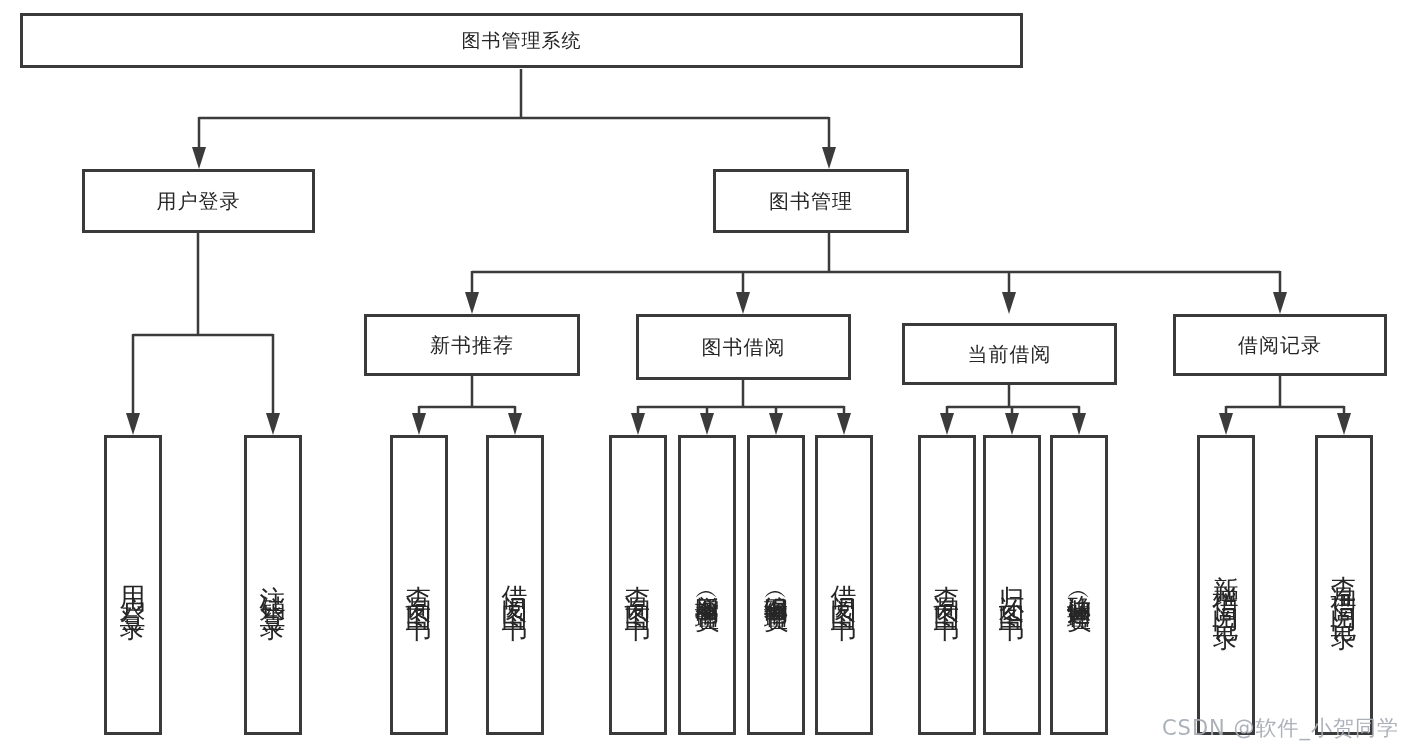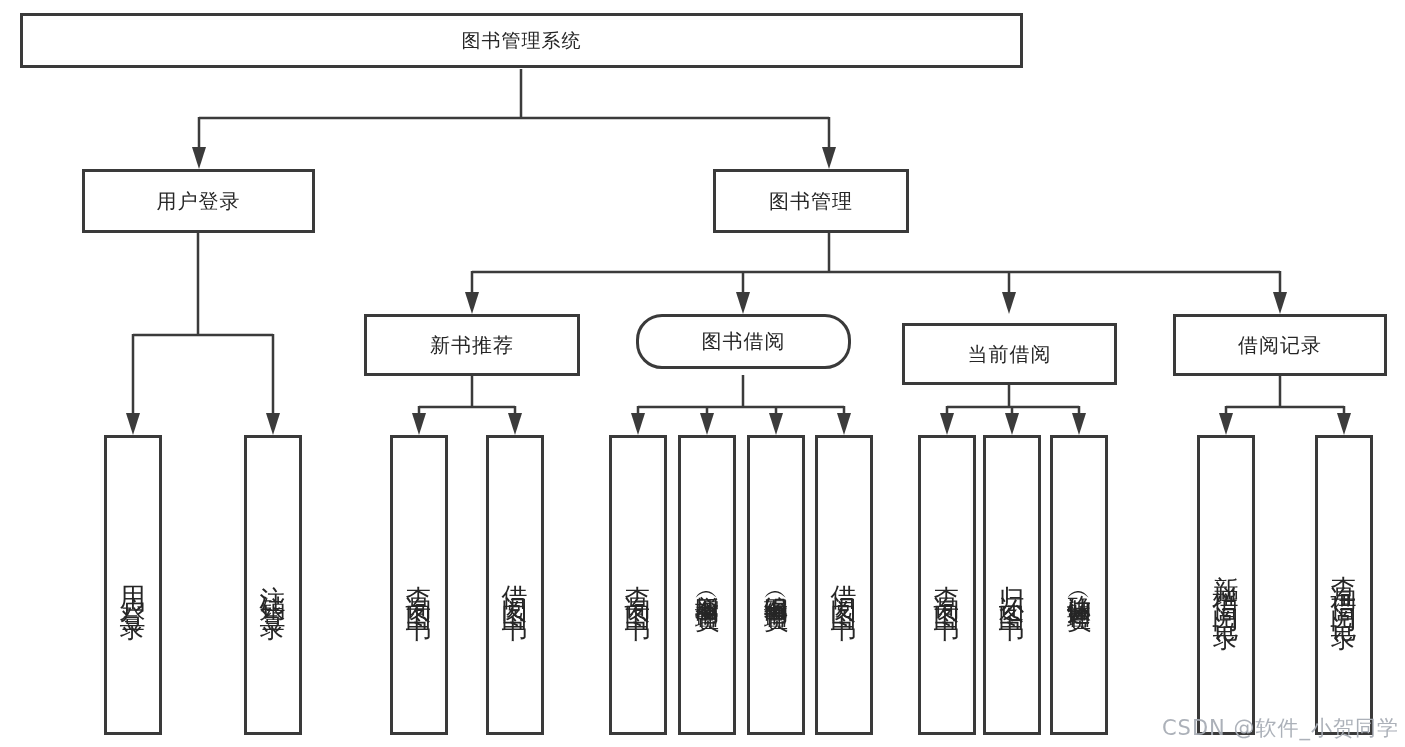--- a/index.html
+++ b/index.html
@@ -93,21 +93,21 @@
   <div class="box" style="left:82px; top:169px; width:233px; height:64px;">
     <span class="hlabel">用户登录</span>
   </div>
   <div class="box" style="left:713px; top:169px; width:196px; height:64px;">
     <span class="hlabel">图书管理</span>
   </div>
 
   <div class="box" style="left:364px; top:314px; width:216px; height:62px;align-items:center;">
     <span class="hlabel">新书推荐</span>
   </div>
-  <div class="box" style="left:636px; top:314px; width:215px; height:55px;border-radius:26px;">
+  <div class="box" style="left:636px; top:314px; width:215px; height:66px;">
     <span class="hlabel">图书借阅</span>
   </div>
   <div class="box" style="left:902px; top:323px; width:215px; height:62px;">
     <span class="hlabel">当前借阅</span>
   </div>
   <div class="box" style="left:1173px; top:314px; width:214px; height:62px;">
     <span class="hlabel">借阅记录</span>
   </div>
 
   <div class="box leaf" style="left:104px; top:435px;">

